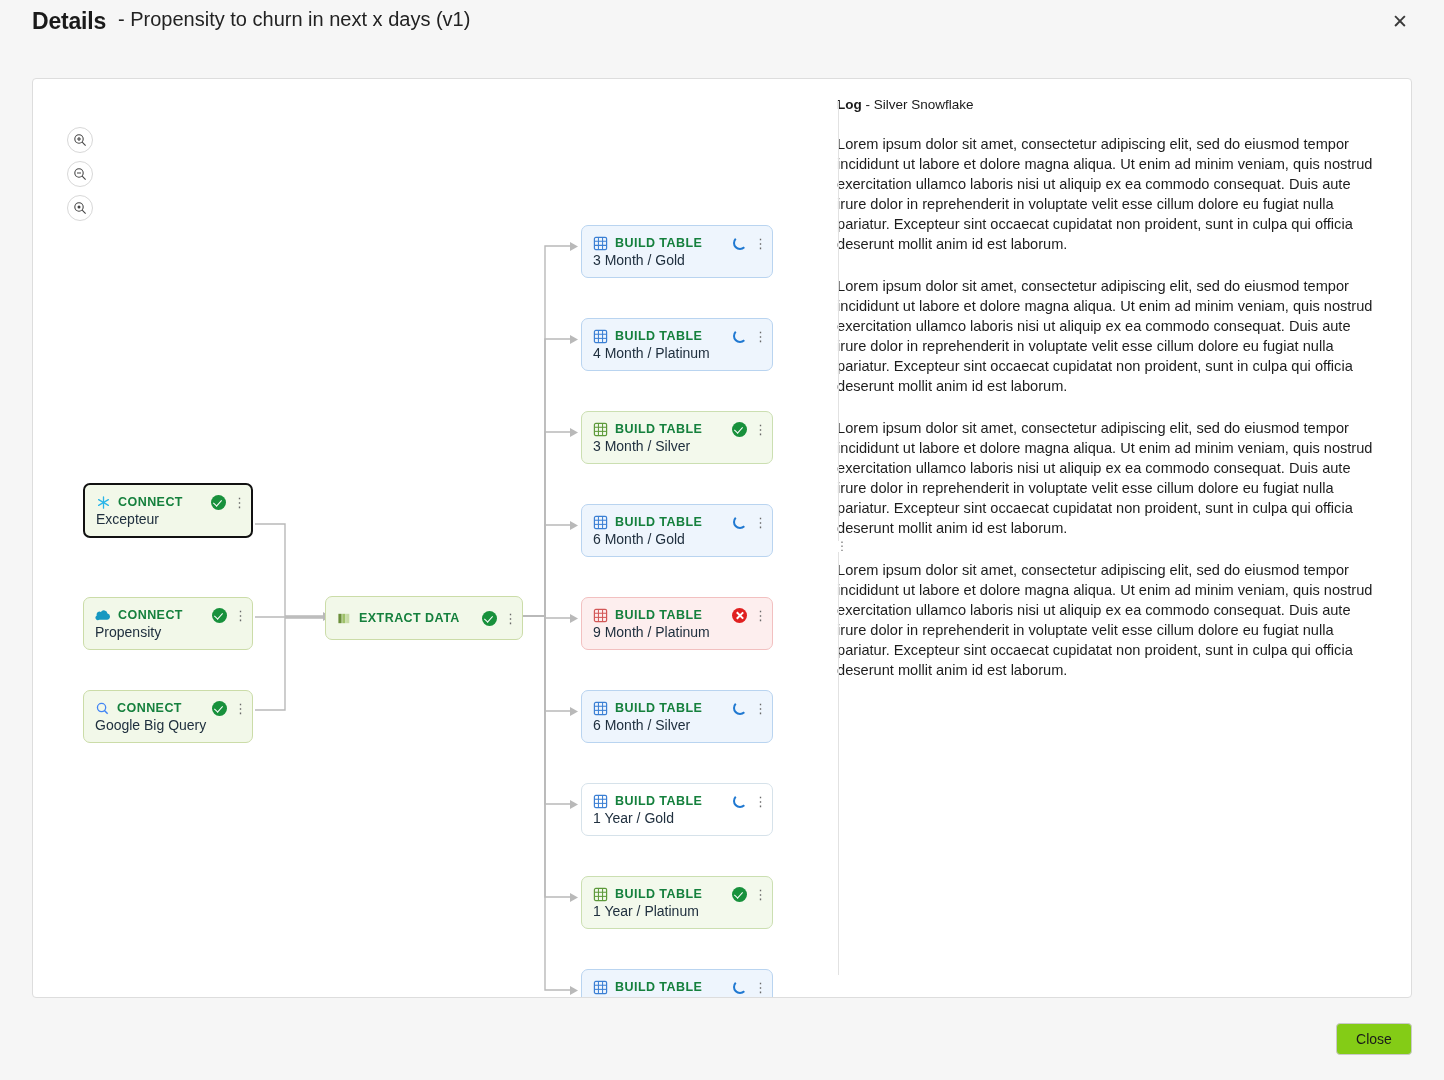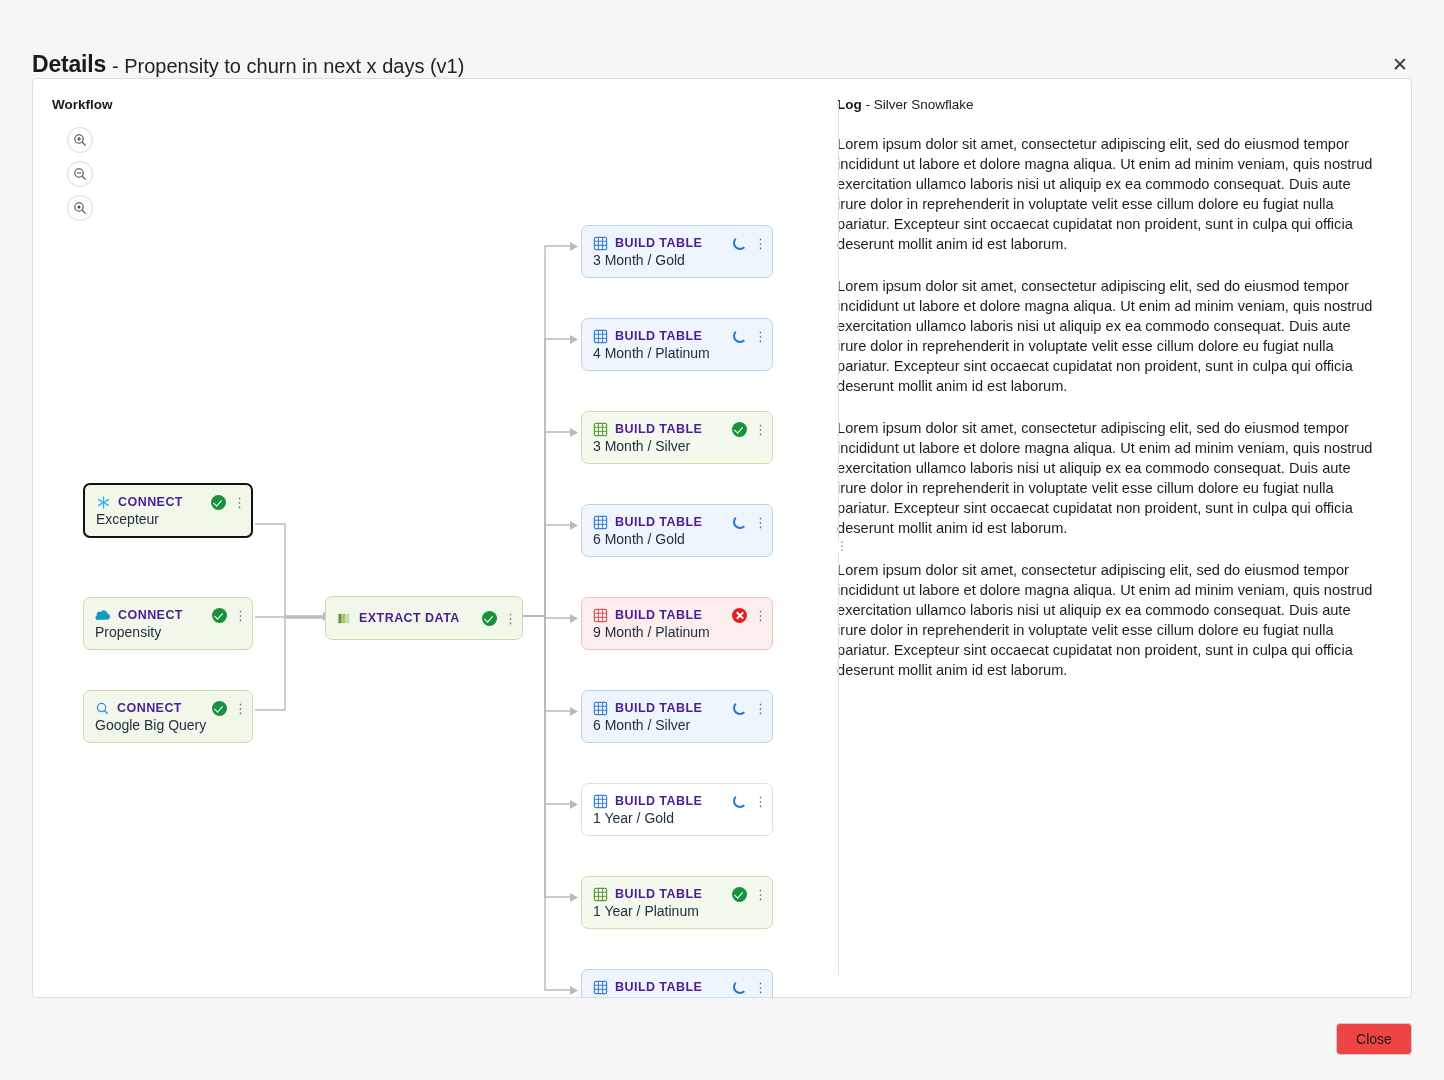--- a/index.html
+++ b/index.html
@@ -15,33 +15,33 @@
     position: relative;
     width: 1444px; height: 1080px;
     background: #f6f6f6;
     display: flex;
     flex-direction: column;
   }
   
   .dlg-header {
     height: 78px;
     display: flex;
-    align-items: flex-end;
+    align-items: flex-start;
     padding: 8px 30px 0 32px;
     flex: 0 0 auto;
   }
   .dlg-title {
     font-size: 23px;
     font-weight: 700;
     letter-spacing: -0.2px;
   }
   .dlg-subtitle {
     font-size: 20px;
     font-weight: 400;
-    margin-left: 6px;
+    margin-left: 12px;
     color: #222;
   }
   .close-x {
     margin-left: auto;
     font-size: 19px;
     line-height: 1;
     color: #3a3a3a;
     cursor: pointer;
     padding: 4px 6px;
   }
@@ -97,21 +97,21 @@
     padding: 8px 10px 9px 11px;
     font-size: 12.5px;
   }
   .node .row1 {
     display: flex; align-items: center; gap: 7px;
     height: 18px;
   }
   .node .ntype {
     font-size: 12.5px; font-weight: 700;
     letter-spacing: 0.45px;
-    color: #4c1d95;
+    color: #15803d;
     white-space: nowrap;
     text-align: center;
   }
   .node .nlabel {
     font-size: 14px;
     color: #20303f;
     font-weight: 400;
     white-space: nowrap;
   }
   .spacer { flex: 1 1 auto; }
@@ -179,21 +179,21 @@
   
   .dlg-footer {
     flex: 1 1 auto;
     display: flex; align-items: center; justify-content: flex-end;
     padding: 0 32px;
   }
   .btn-close {
     min-width: 76px;
     padding: 7px 16px;
     font-size: 14px;
-    background: #ef4444;
+    background: #84cc16;
     border: 1px solid #c9c9c9;
     border-radius: 4px;
     cursor: pointer;
     color: #1a1a1a;
   }
   .edge { position: absolute; overflow: visible; }
 </style>
 </head>
 <body>
 
@@ -201,21 +201,20 @@
 
   <div class="dlg-header">
     <span class="dlg-title">Details</span>
     <span class="dlg-subtitle">- Propensity to churn in next x days (v1)</span>
     <span class="close-x">✕</span>
   </div>
 
   <div class="dlg-body">
 
     <div class="panel-workflow">
-      <div class="panel-label">Workflow</div>
 
       <div class="zoom-stack">
         <div class="zoom-btn">
           <svg width="14" height="14" viewBox="0 0 14 14">
             <circle cx="6" cy="6" r="4.2" fill="none" stroke="#444" stroke-width="1.1"></circle>
             <line x1="9.2" y1="9.2" x2="12.6" y2="12.6" stroke="#444" stroke-width="1.1"></line>
             <line x1="4" y1="6" x2="8" y2="6" stroke="#444" stroke-width="1.1"></line>
             <line x1="6" y1="4" x2="6" y2="8" stroke="#444" stroke-width="1.1"></line>
           </svg>
         </div>

